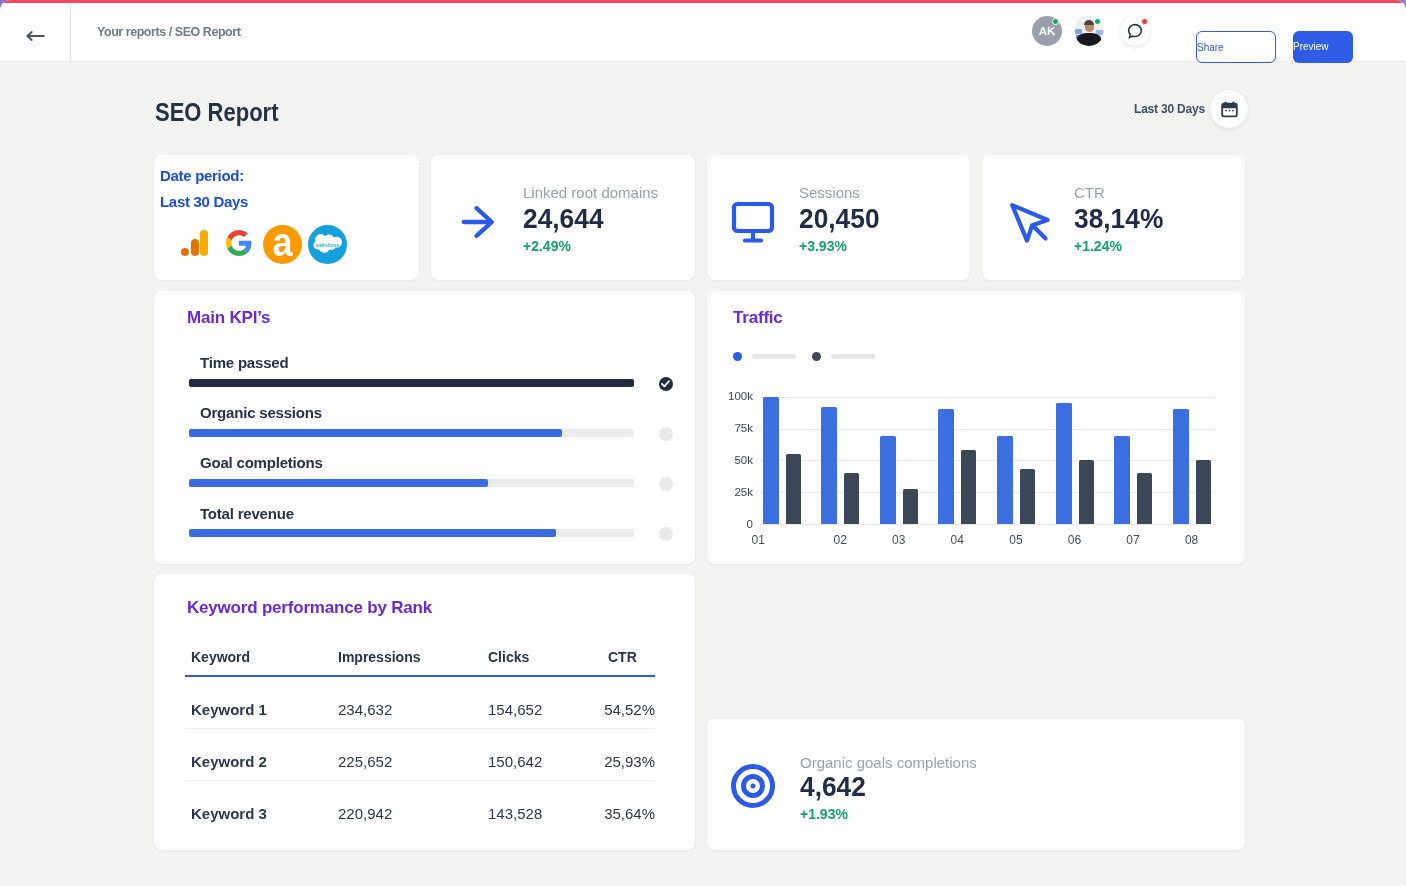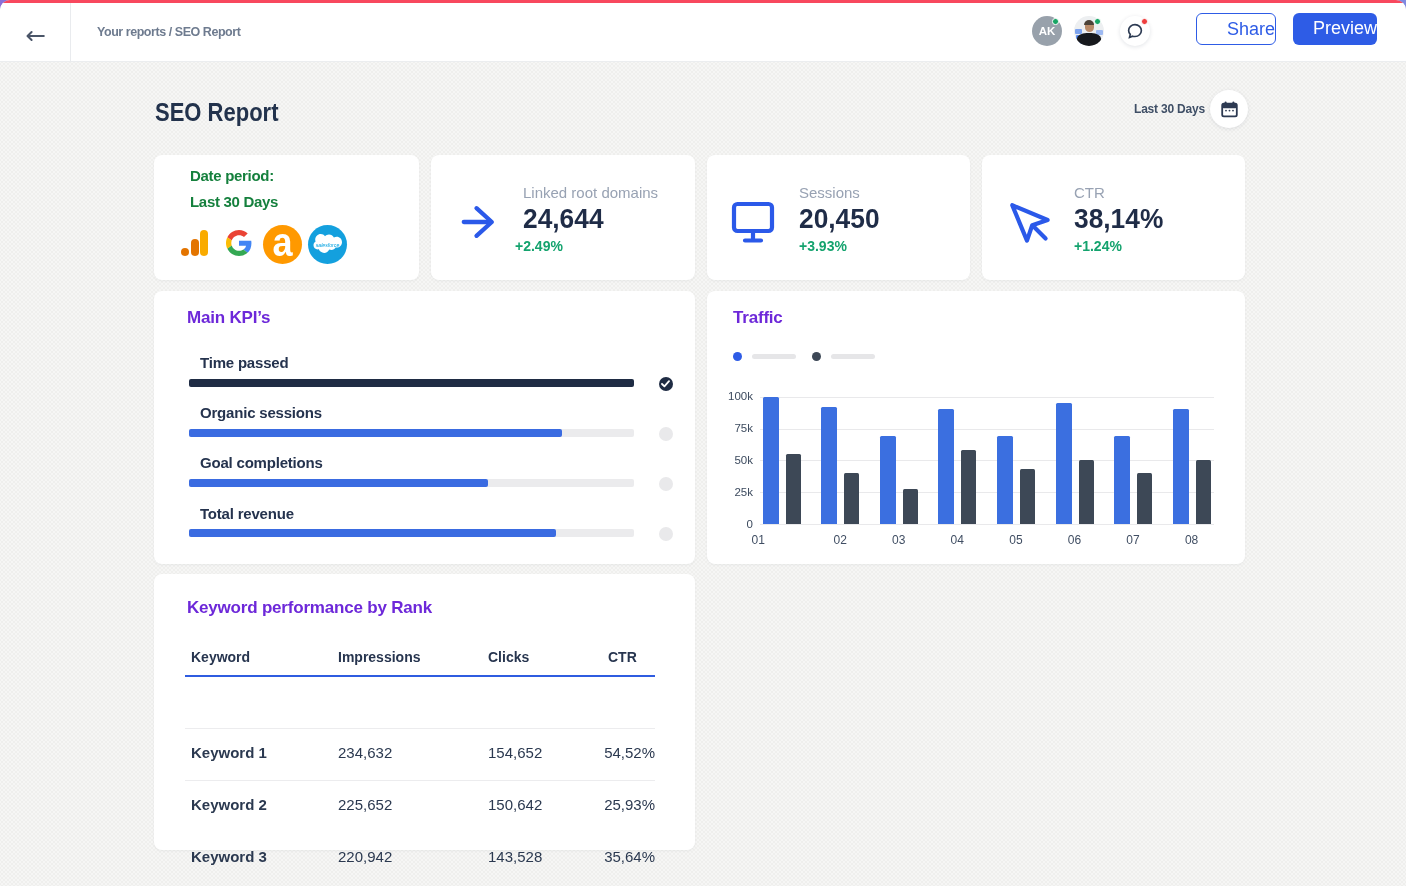--- a/index.html
+++ b/index.html
@@ -5,36 +5,36 @@
 * { margin:0; padding:0; box-sizing:border-box; }
 html,body { width:1406px; height:886px; overflow:hidden; }
 body { font-family:"Liberation Sans", sans-serif; background:linear-gradient(100deg,#8a70d8,#7e8ce2); }
 .page { position:absolute; left:0; top:0; width:1406px; height:886px; background-color:#f6f6f5; background-image:radial-gradient(circle, #efefed 0.8px, rgba(0,0,0,0) 1px), radial-gradient(circle, #efefed 0.8px, rgba(0,0,0,0) 1px); background-size:4px 4px; background-position:0 0, 2px 2px; border-radius:10px 10px 0 0; overflow:hidden; }
 .redline { position:absolute; left:0; top:0; width:1406px; height:3px; background:#f8485e; border-radius:10px 10px 0 0; }
 .topbar { position:absolute; left:0; top:3px; width:1406px; height:59px; background:#fff; border-bottom:1px solid #ebedef; }
 .backzone { position:absolute; left:0; top:0; width:71px; height:59px; border-right:1px solid #e9ebee; }
 .crumb { position:absolute; left:97px; top:0; height:59px; line-height:59px; font-size:12.5px; font-weight:bold; color:#6e7b8f; letter-spacing:-0.45px; }
 .av { position:absolute; top:13px; width:30px; height:30px; border-radius:50%; }
 .dot { position:absolute; width:6.5px; height:6.5px; border-radius:50%; border:1.5px solid #fff; }
-.btn { position:absolute; top:10px; height:32px; border-radius:6px; font-size:18px; text-align:right; line-height:31px; }
+.btn { position:absolute; top:28px; height:32px; border-radius:6px; font-size:10px; text-align:left; line-height:31px; }
 .share { left:1196px; width:80px; border:1px solid #2e5ce6; color:#2e5ce6; background:#fff; }
-.preview { left:1293px; width:84px; background:#2e5ce6; color:#fff; }
+.preview { left:1293px; width:60px; background:#2e5ce6; color:#fff; }
 h1 { position:absolute; left:155px; top:98px; font-size:25px; color:#22324c; transform:scaleX(.88); transform-origin:left top; }
 .last30 { position:absolute; left:1105px; top:102px; width:100px; text-align:right; font-size:12px; font-weight:bold; color:#3f4f66; letter-spacing:-0.2px; }
 .calbtn { position:absolute; left:1210px; top:90px; width:38px; height:38px; background:#fff; border-radius:50%; box-shadow:0 1px 4px rgba(20,30,60,.10); }
 .card { position:absolute; background:#fff; border-radius:8px; box-shadow:0 1px 3px rgba(16,30,54,.05); }
 .label { font-size:15px; color:#98a2b3; }
 .big { font-size:27px; font-weight:bold; color:#1f2c47; transform:scaleX(.975); transform-origin:left top; }
 .green { font-size:14px; font-weight:bold; color:#14a36e; }
 .kpilabel { position:absolute; left:46px; font-size:15px; font-weight:bold; color:#25334e; letter-spacing:-0.2px; }
 .track { position:absolute; left:35px; width:445px; height:8px; background:#ebebed; border-radius:2px; }
 .fill { position:absolute; left:0; top:0; height:8px; background:#3a6be1; border-radius:2px; }
 .kcirc { position:absolute; left:504.5px; width:14px; height:14px; border-radius:50%; background:#e9e9eb; }
 .sep { position:absolute; height:1px; background:#ececee; }
-.cell { position:absolute; font-size:15px; color:#2b3950;margin-top:43px; }
+.cell { position:absolute; font-size:15px; color:#2b3950; }
 .hcell { position:absolute; font-size:14px; font-weight:bold; color:#27354f; }
 .cardtitle { font-size:17px; font-weight:bold; color:#6d28d9; letter-spacing:-0.2px; }
 </style>
 </head>
 <body>
 <div class="page">
   <div class="redline"></div>
   <div class="topbar">
     <div class="backzone">
       <svg width="19" height="10" viewBox="0 0 19 10" style="position:absolute;left:26px;top:28px;overflow:visible">
@@ -72,21 +72,21 @@
       <rect x="1.2" y="2.6" width="14.6" height="4.6" rx="1.4" fill="#2d3a52"></rect>
       <rect x="3.6" y="0.4" width="2" height="3.4" rx="1" fill="#2d3a52"></rect>
       <rect x="11.4" y="0.4" width="2" height="3.4" rx="1" fill="#2d3a52"></rect>
       <circle cx="5" cy="9.6" r="0.9" fill="#2d3a52"></circle>
       <circle cx="8.5" cy="9.6" r="0.9" fill="#2d3a52"></circle>
       <circle cx="12" cy="9.6" r="0.9" fill="#2d3a52"></circle>
     </svg>
   </div>
 
   <div class="card" style="left:154px;top:155px;width:265px;height:125px;">
-    <div style="position:absolute;left:36px;top:8px;font-size:15px;font-weight:bold;color:#15803d;line-height:26px;letter-spacing:-0.3px;">Date period:<br><span>Last 30 Days</span></div>
+    <div style="position:absolute;left:6px;top:8px;font-size:15px;font-weight:bold;color:#1d4ed8;line-height:26px;letter-spacing:-0.3px;">Date period:<br><span>Last 30 Days</span></div>
     <div id="ga-icon" style="position:absolute;left:27px;top:75px;width:27px;height:26px;">
       <div style="position:absolute;left:0;bottom:0;width:8px;height:8px;border-radius:50%;background:#e37400;"></div>
       <div style="position:absolute;left:9.5px;bottom:0;width:8px;height:17px;border-radius:4px;background:#e37400;"></div>
       <div style="position:absolute;left:19px;bottom:0;width:8px;height:26px;border-radius:4px;background:#f9ab00;"></div>
     </div>
     <div style="position:absolute;left:72px;top:75px;width:26px;height:26px;">
       <svg width="26" height="26" viewBox="0 0 48 48">
         <path fill="#ea4335" d="M24 9.5c3.54 0 6.71 1.22 9.21 3.6l6.85-6.85C35.9 2.38 30.47 0 24 0 14.62 0 6.51 5.38 2.56 13.22l7.98 6.19C12.43 13.72 17.74 9.5 24 9.5z"></path>
         <path fill="#4285f4" d="M46.98 24.55c0-1.57-.15-3.09-.38-4.55H24v9.02h12.94c-.58 2.96-2.26 5.48-4.78 7.18l7.73 6c4.51-4.18 7.09-10.36 7.09-17.65z"></path>
         <path fill="#fbbc05" d="M10.53 28.59c-.48-1.45-.76-2.99-.76-4.59s.27-3.14.76-4.59l-7.98-6.19C.92 16.46 0 20.12 0 24c0 3.88.92 7.54 2.56 10.78l7.97-6.19z"></path>
@@ -104,21 +104,21 @@
     </div>
   </div>
 
   <div class="card" style="left:431px;top:155px;width:264px;height:125px;">
     <svg width="32" height="32" viewBox="0 0 32 32" style="position:absolute;left:31px;top:51px;overflow:visible" fill="none" stroke="#2b59e9" stroke-width="4.3" stroke-linecap="round" stroke-linejoin="round">
       <line x1="1.8" y1="16" x2="28" y2="16"></line>
         <polyline points="14.5 2.2 29.8 16 14.5 29.8"></polyline>
     </svg>
     <div class="label" style="position:absolute;left:92px;top:29px;">Linked root domains</div>
     <div class="big" style="position:absolute;left:92px;top:49px;">24,644</div>
-    <div class="green" style="position:absolute;left:84px;top:83px;">+2.49%</div>
+    <div class="green" style="position:absolute;left:92px;top:83px;">+2.49%</div>
   </div>
 
   <div class="card" style="left:707px;top:155px;width:263px;height:125px;">
     <svg width="46" height="44" viewBox="0 0 46 44" style="position:absolute;left:23px;top:45px">
       <rect x="4" y="4" width="38" height="27" rx="3.5" fill="none" stroke="#2b59e9" stroke-width="4.2"></rect>
       <path d="M23 31 V39 M15 40.5 H31" fill="none" stroke="#2b59e9" stroke-width="4.2" stroke-linecap="round"></path>
     </svg>
     <div class="label" style="position:absolute;left:92px;top:29px;">Sessions</div>
     <div class="big" style="position:absolute;left:92px;top:49px;">20,450</div>
     <div class="green" style="position:absolute;left:92px;top:83px;">+3.93%</div>
@@ -221,13 +221,23 @@
     <div class="cell" style="left:334px;top:179px;">150,642</div>
     <div class="cell" style="left:421px;top:179px;width:80px;text-align:right;">25,93%</div>
     <div class="sep" style="left:31px;top:206px;width:470px;"></div>
     <div class="cell" style="left:37px;top:231px;font-weight:bold;">Keyword 3</div>
     <div class="cell" style="left:184px;top:231px;">220,942</div>
     <div class="cell" style="left:334px;top:231px;">143,528</div>
     <div class="cell" style="left:421px;top:231px;width:80px;text-align:right;">35,64%</div>
   </div>
 
 
+  <div class="card" style="left:707px;top:719px;width:538px;height:131px;">
+    <svg width="44" height="44" viewBox="0 0 44 44" style="position:absolute;left:24px;top:45px">
+      <circle cx="22" cy="22" r="19.5" fill="none" stroke="#2b59e9" stroke-width="5"></circle>
+      <circle cx="22" cy="22" r="9.5" fill="none" stroke="#2b59e9" stroke-width="5"></circle>
+      <circle cx="22" cy="22" r="2.5" fill="#2b59e9"></circle>
+    </svg>
+    <div class="label" style="position:absolute;left:93px;top:35px;">Organic goals completions</div>
+    <div class="big" style="position:absolute;left:93px;top:53px;">4,642</div>
+    <div class="green" style="position:absolute;left:93px;top:86.5px;">+1.93%</div>
+  </div>
 </div>
 
 </body></html>

